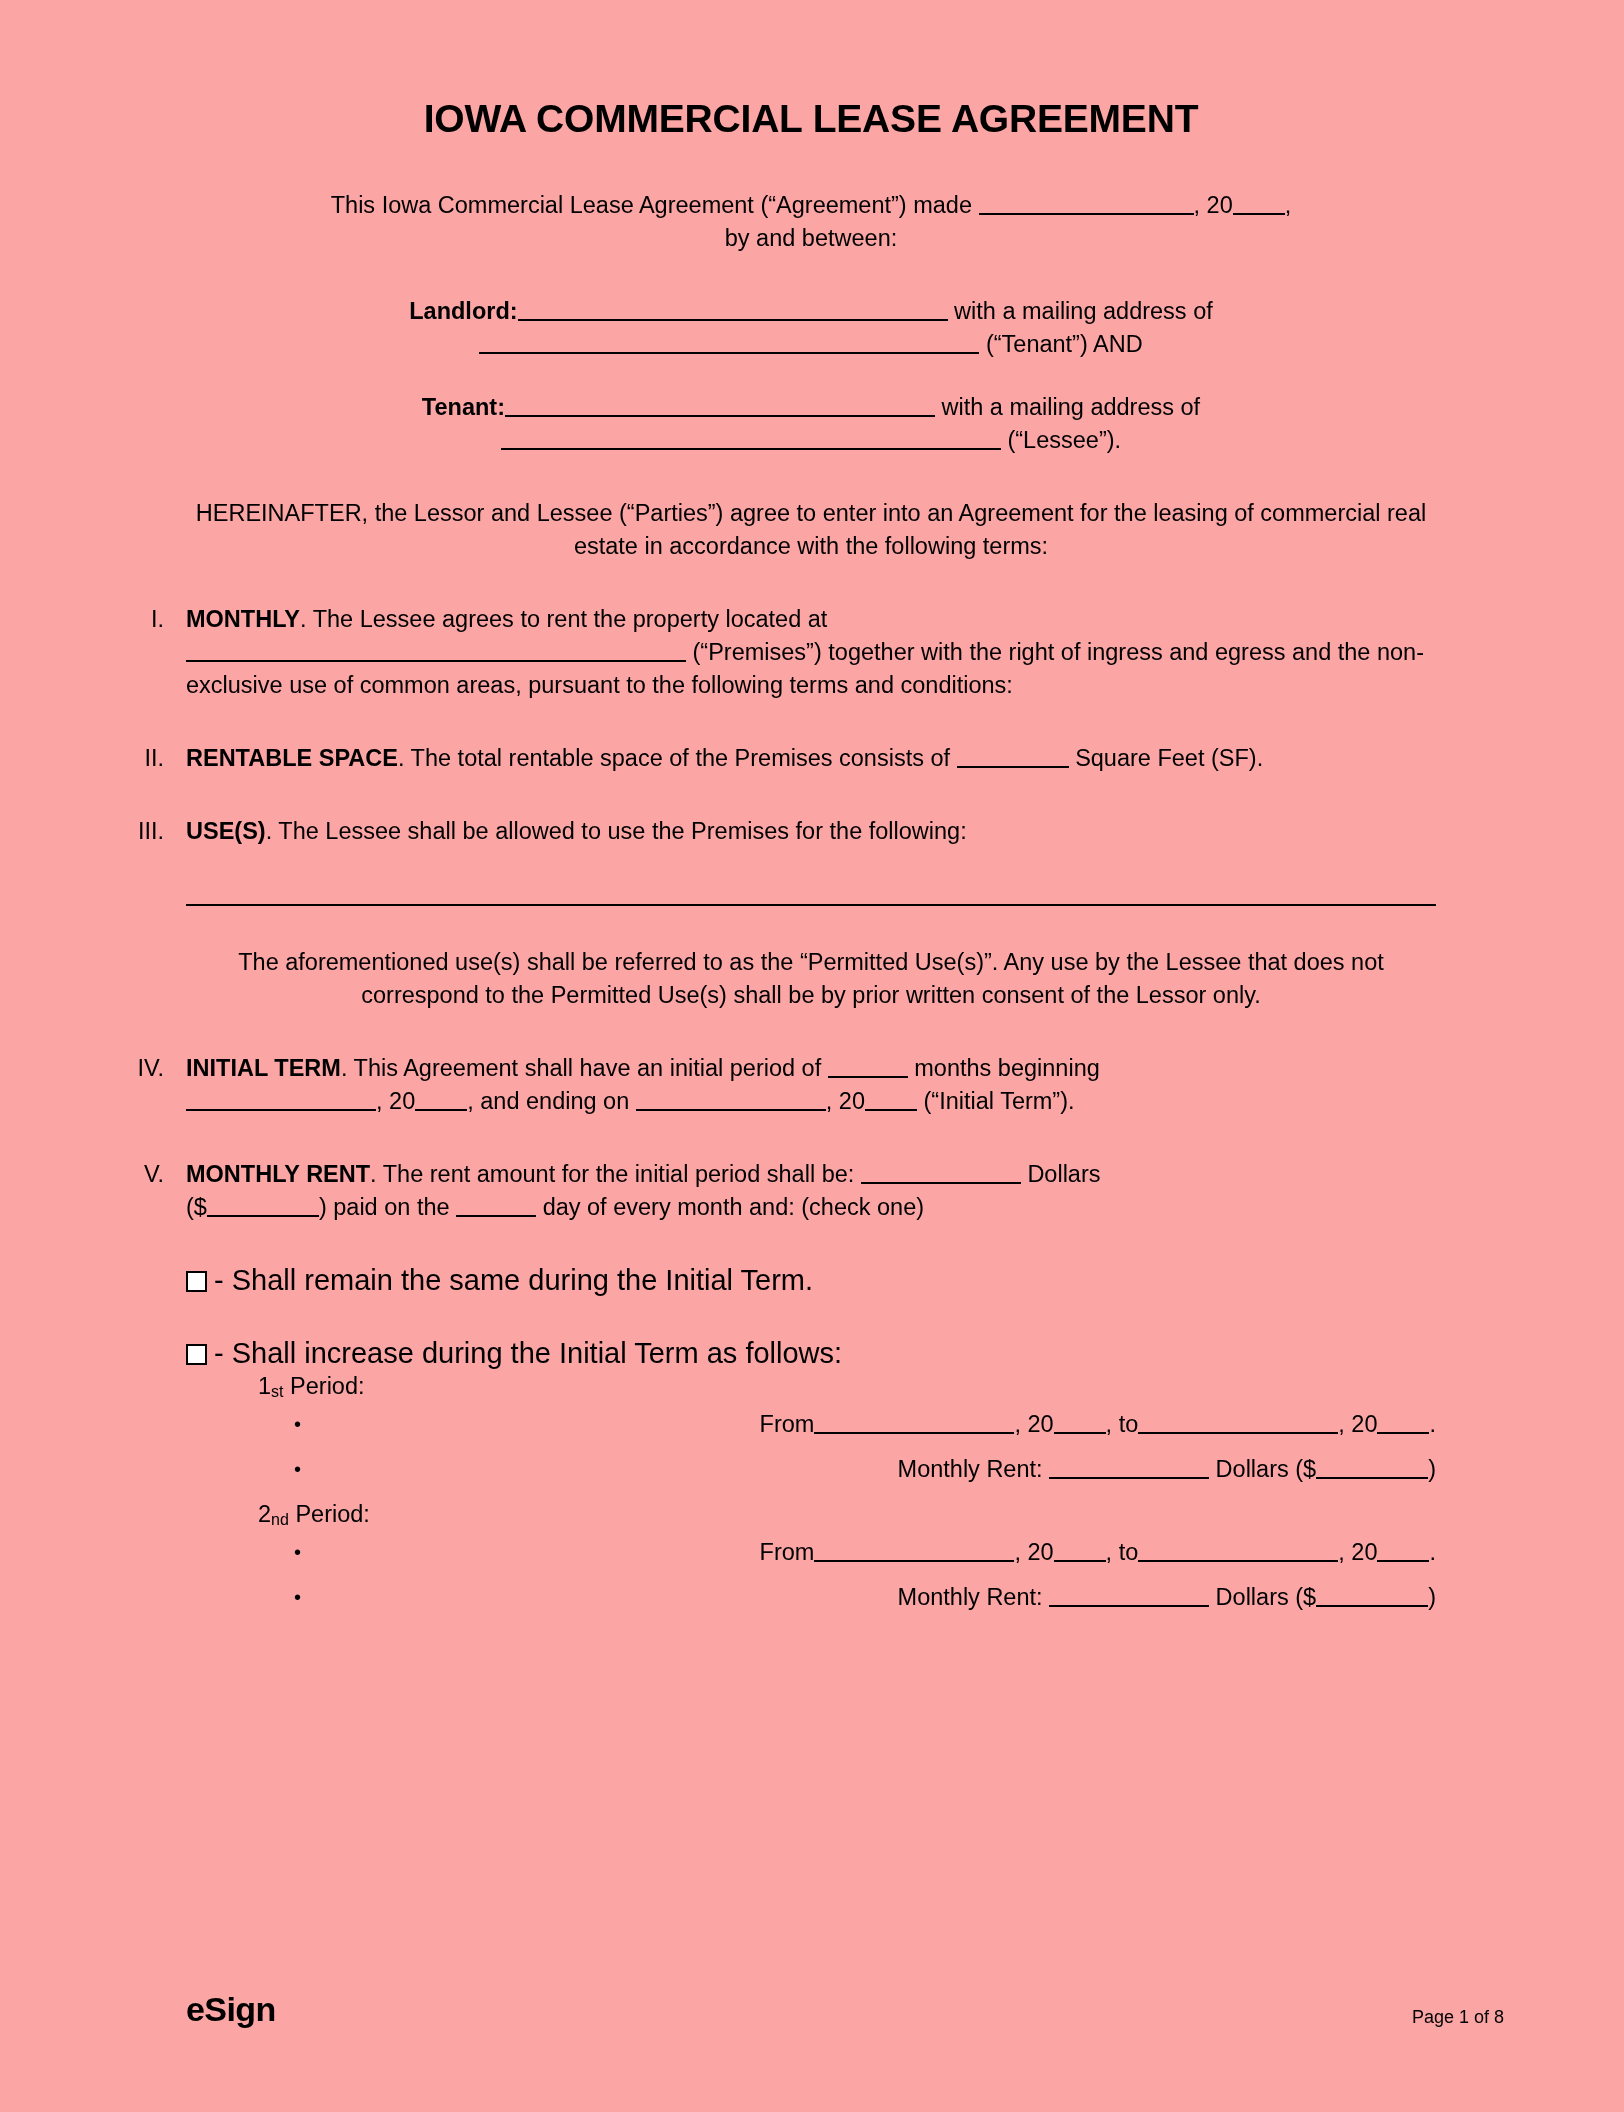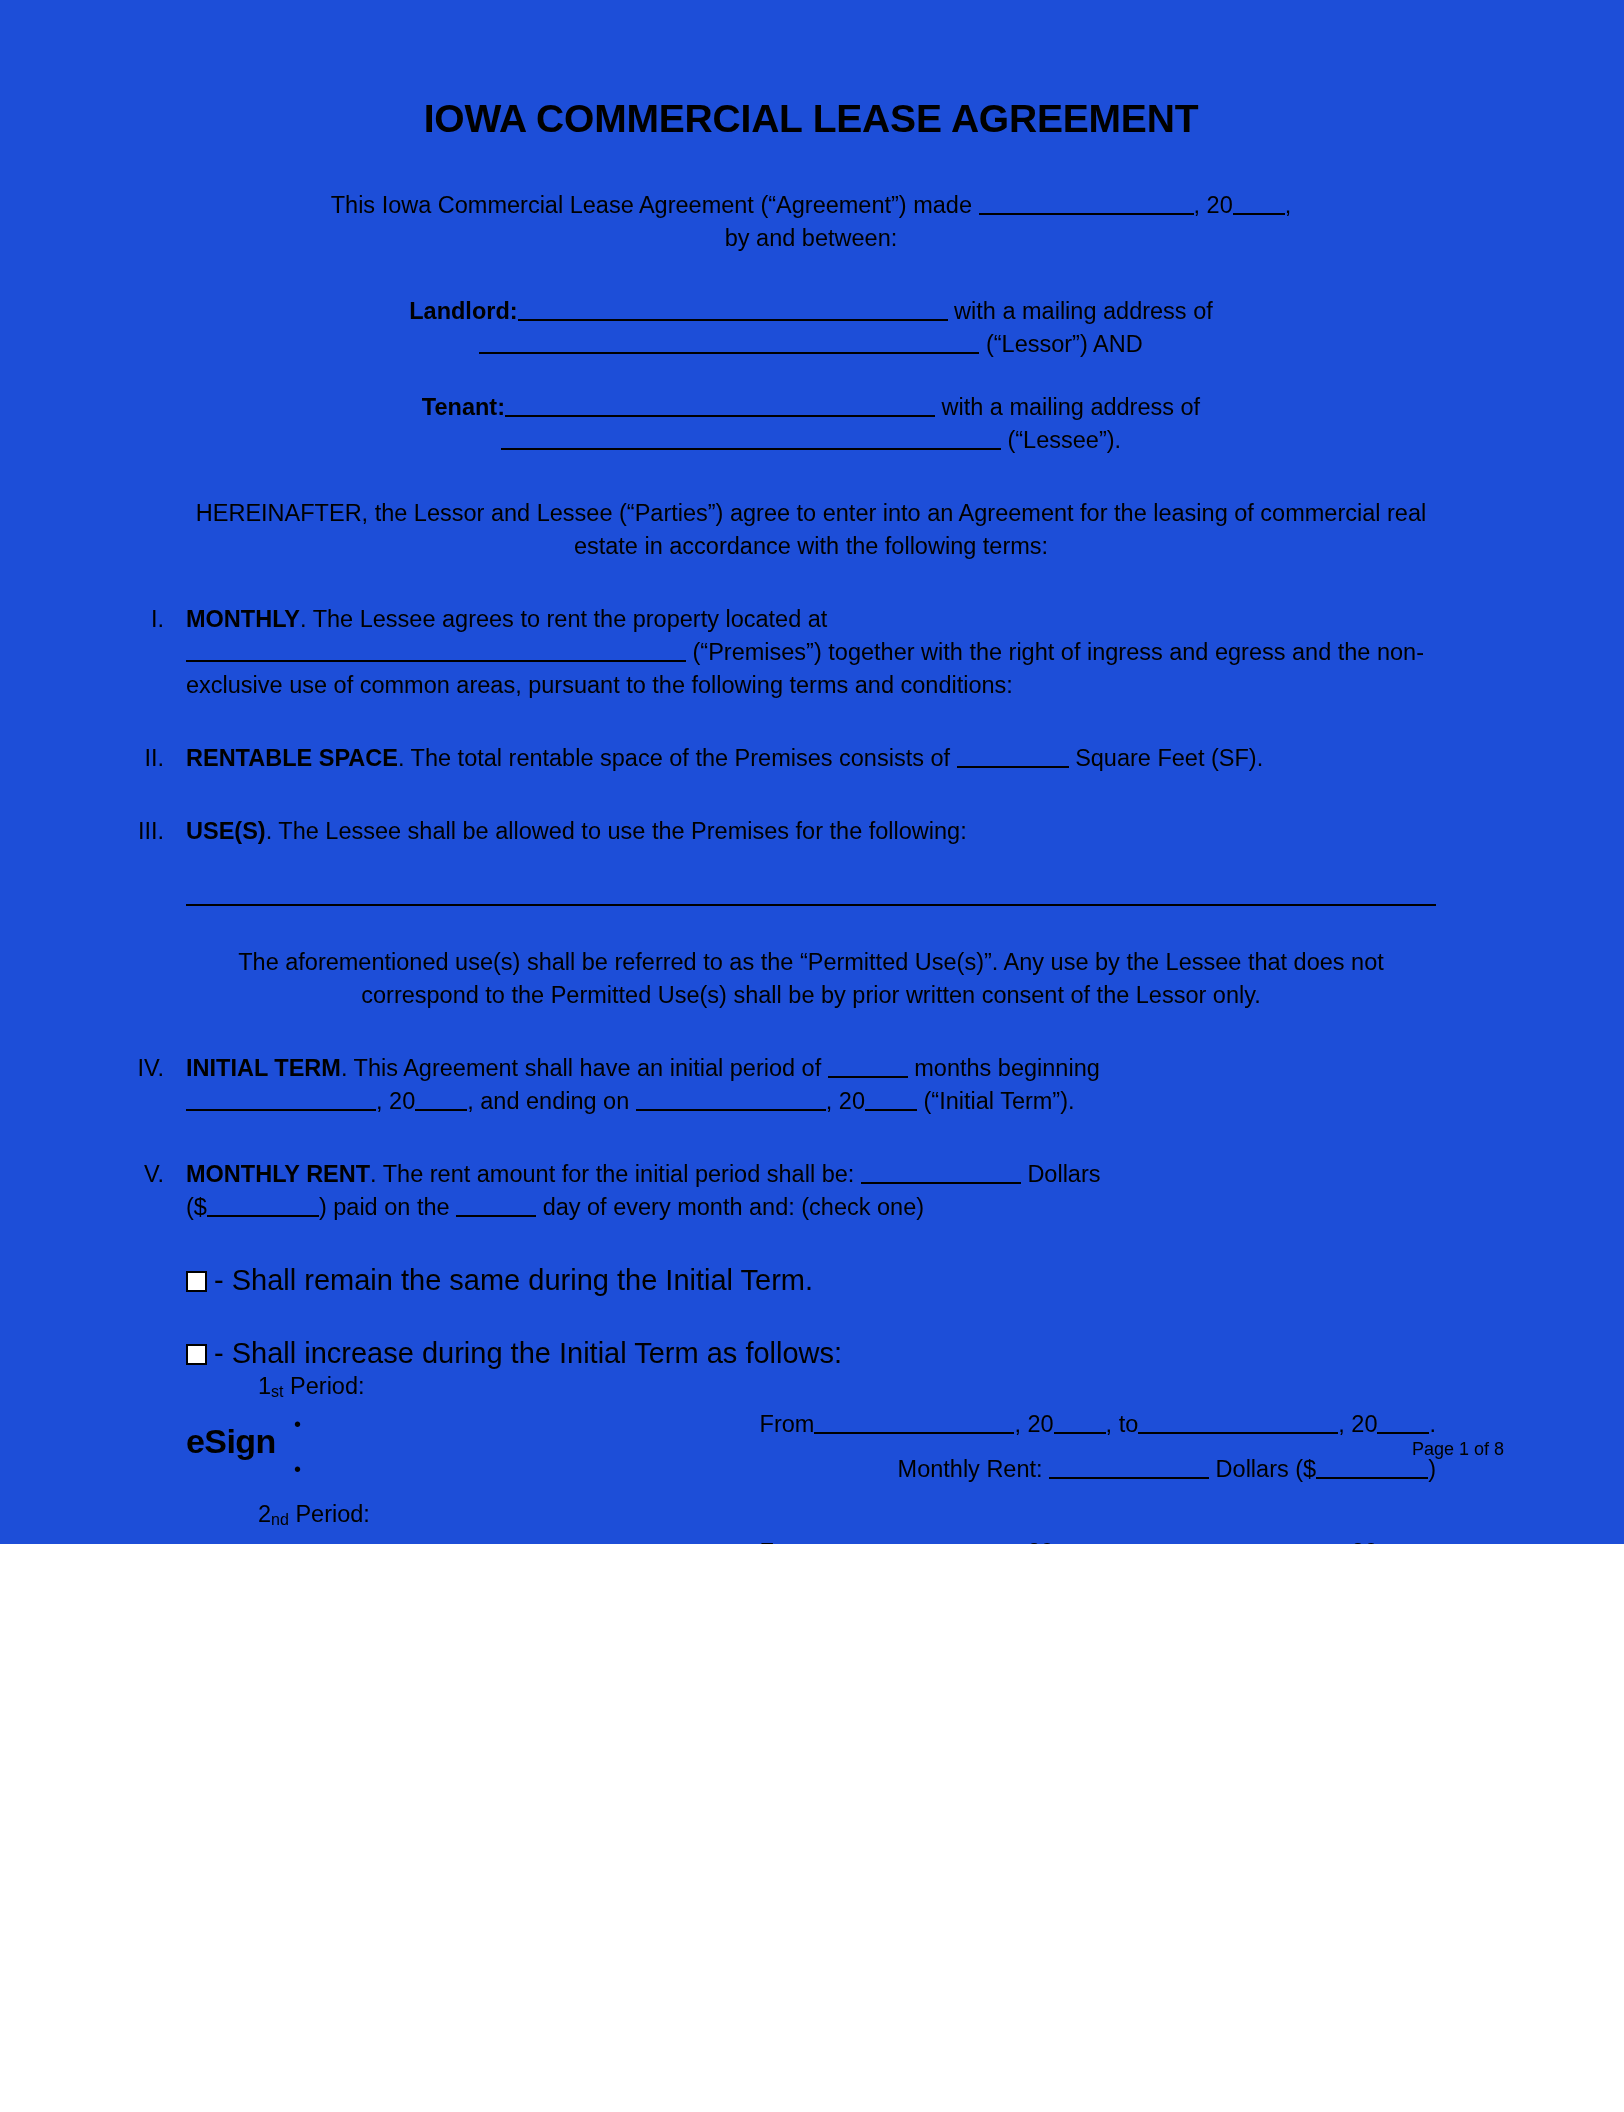--- a/index.html
+++ b/index.html
@@ -6,23 +6,23 @@
     margin: 0;
     padding: 0;
     background: #ffffff;
   }
   body {
     font-family: "Liberation Sans", sans-serif;
     color: #000000;
   }
   .page {
     width: 1624px;
-    height: 1544px;
+    height: 2112px;
     position: relative;
-    background: #1d4ed8;
+    background: #fca5a5;
     box-sizing: border-box;
     padding: 0;
     overflow: hidden;
   }
   .content {
     position: absolute;
     left: 186px;
     top: 0;
     width: 1250px;
   }
@@ -177,21 +177,21 @@
       <span class="ul ul-date"></span><span>, 20</span><span class="ul ul-xs"></span><span>,</span><br>
       <span>by and between:</span>
     </div>
 
     <div class="sp-40"></div>
 
     <div class="para">
       <span class="bold">Landlord:</span><span class="ul ul-party"></span>
       <span>with a mailing address of</span><br>
       <span class="ul ul-addr"></span>
-      <span>(“Lessor”) AND</span>
+      <span>(“Tenant”) AND</span>
     </div>
 
     <div class="sp-30"></div>
 
     <div class="para">
       <span class="bold">Tenant:</span><span class="ul ul-party"></span>
       <span>with a mailing address of</span><br>
       <span class="ul ul-addr"></span>
       <span>(“Lessee”).</span>
     </div>

